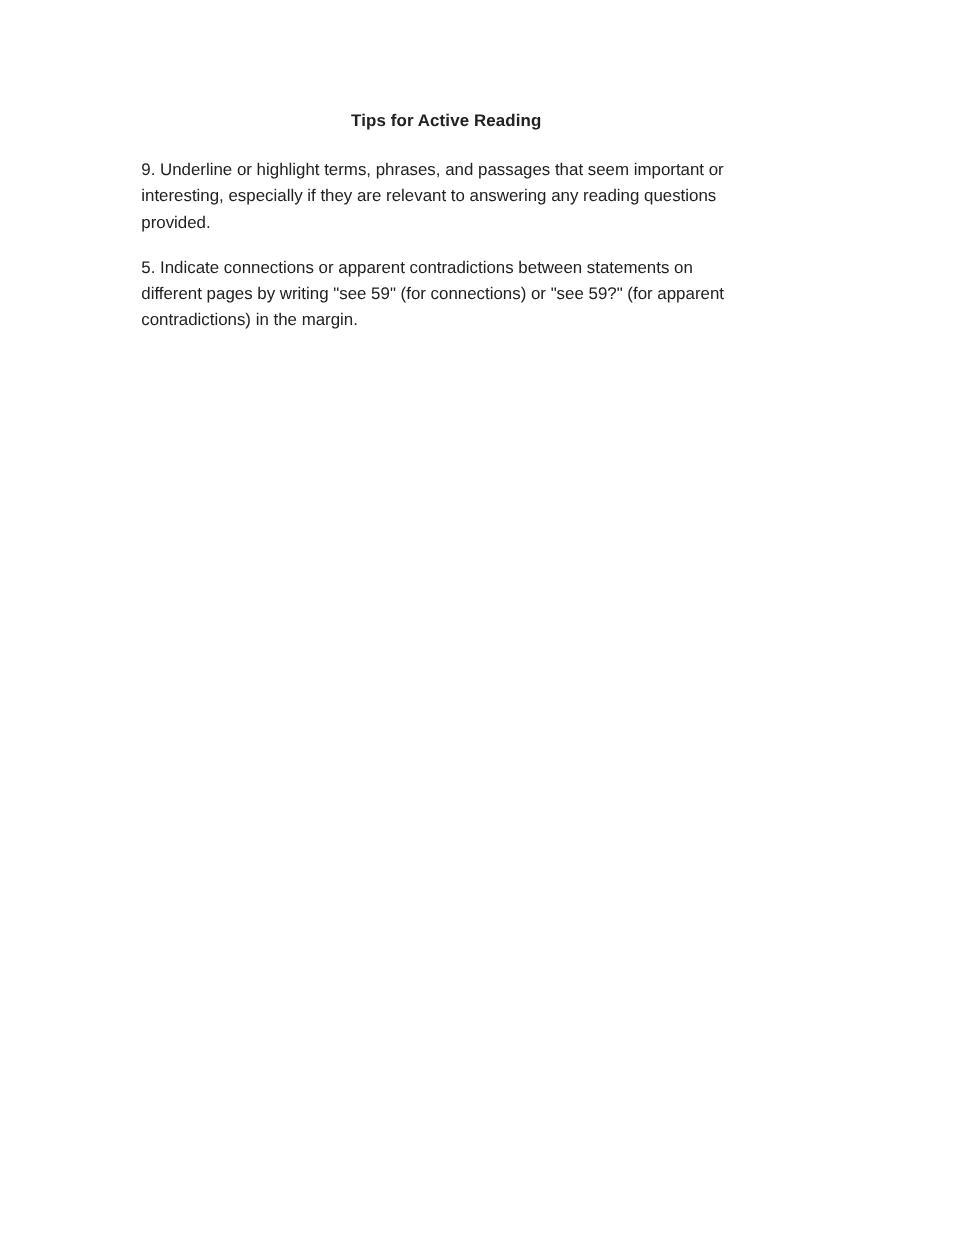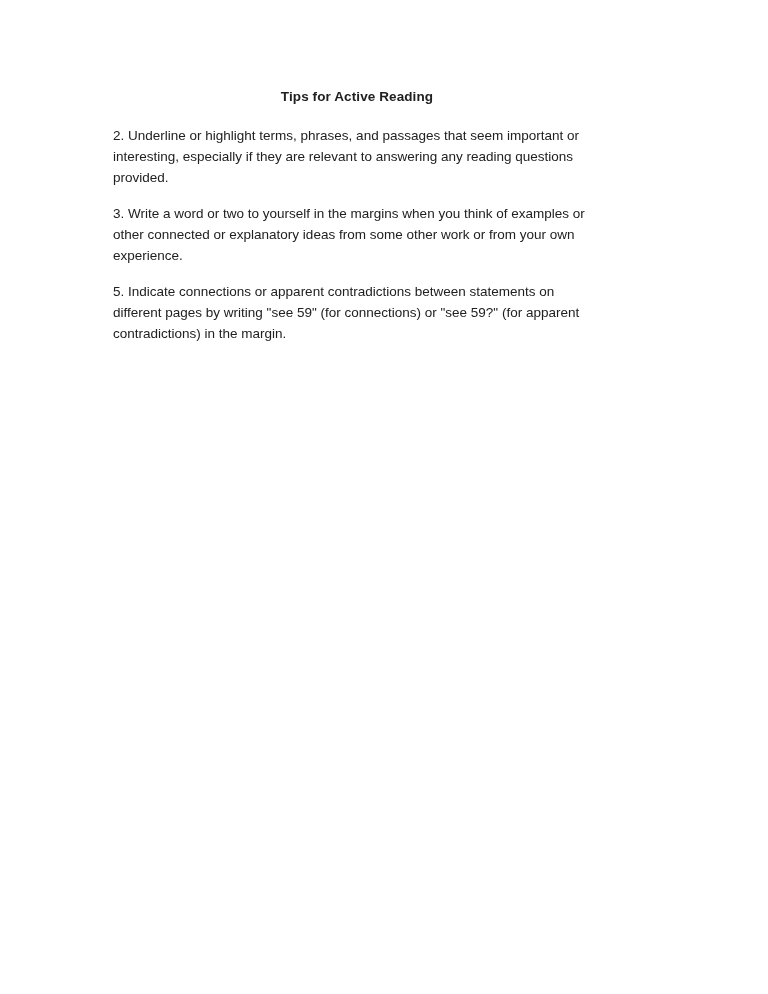--- a/index.html
+++ b/index.html
@@ -36,20 +36,19 @@
     margin: 0 0 15px 0;
     max-width: 545px;
   }
 </style>
 </head>
 <body>
 
 <div class="page">
   <h1 class="doc-title">Tips for Active Reading</h1>
 
-  <p class="doc-paragraph">2. Underline or highlight terms, phrases, and passages that seem important or interesting, especially if they are relevant to answering any reading questions provided.</p>
+  <p class="doc-paragraph">9. Underline or highlight terms, phrases, and passages that seem important or interesting, especially if they are relevant to answering any reading questions provided.</p>
 
 
-  <p class="doc-paragraph">3. Write a word or two to yourself in the margins when you think of examples or other connected or explanatory ideas from some other work or from your own experience.</p>
 
 
   <p class="doc-paragraph">5. Indicate connections or apparent contradictions between statements on different pages by writing "see 59" (for connections) or "see 59?" (for apparent contradictions) in the margin.</p>
 </div>
 
 </body></html>

